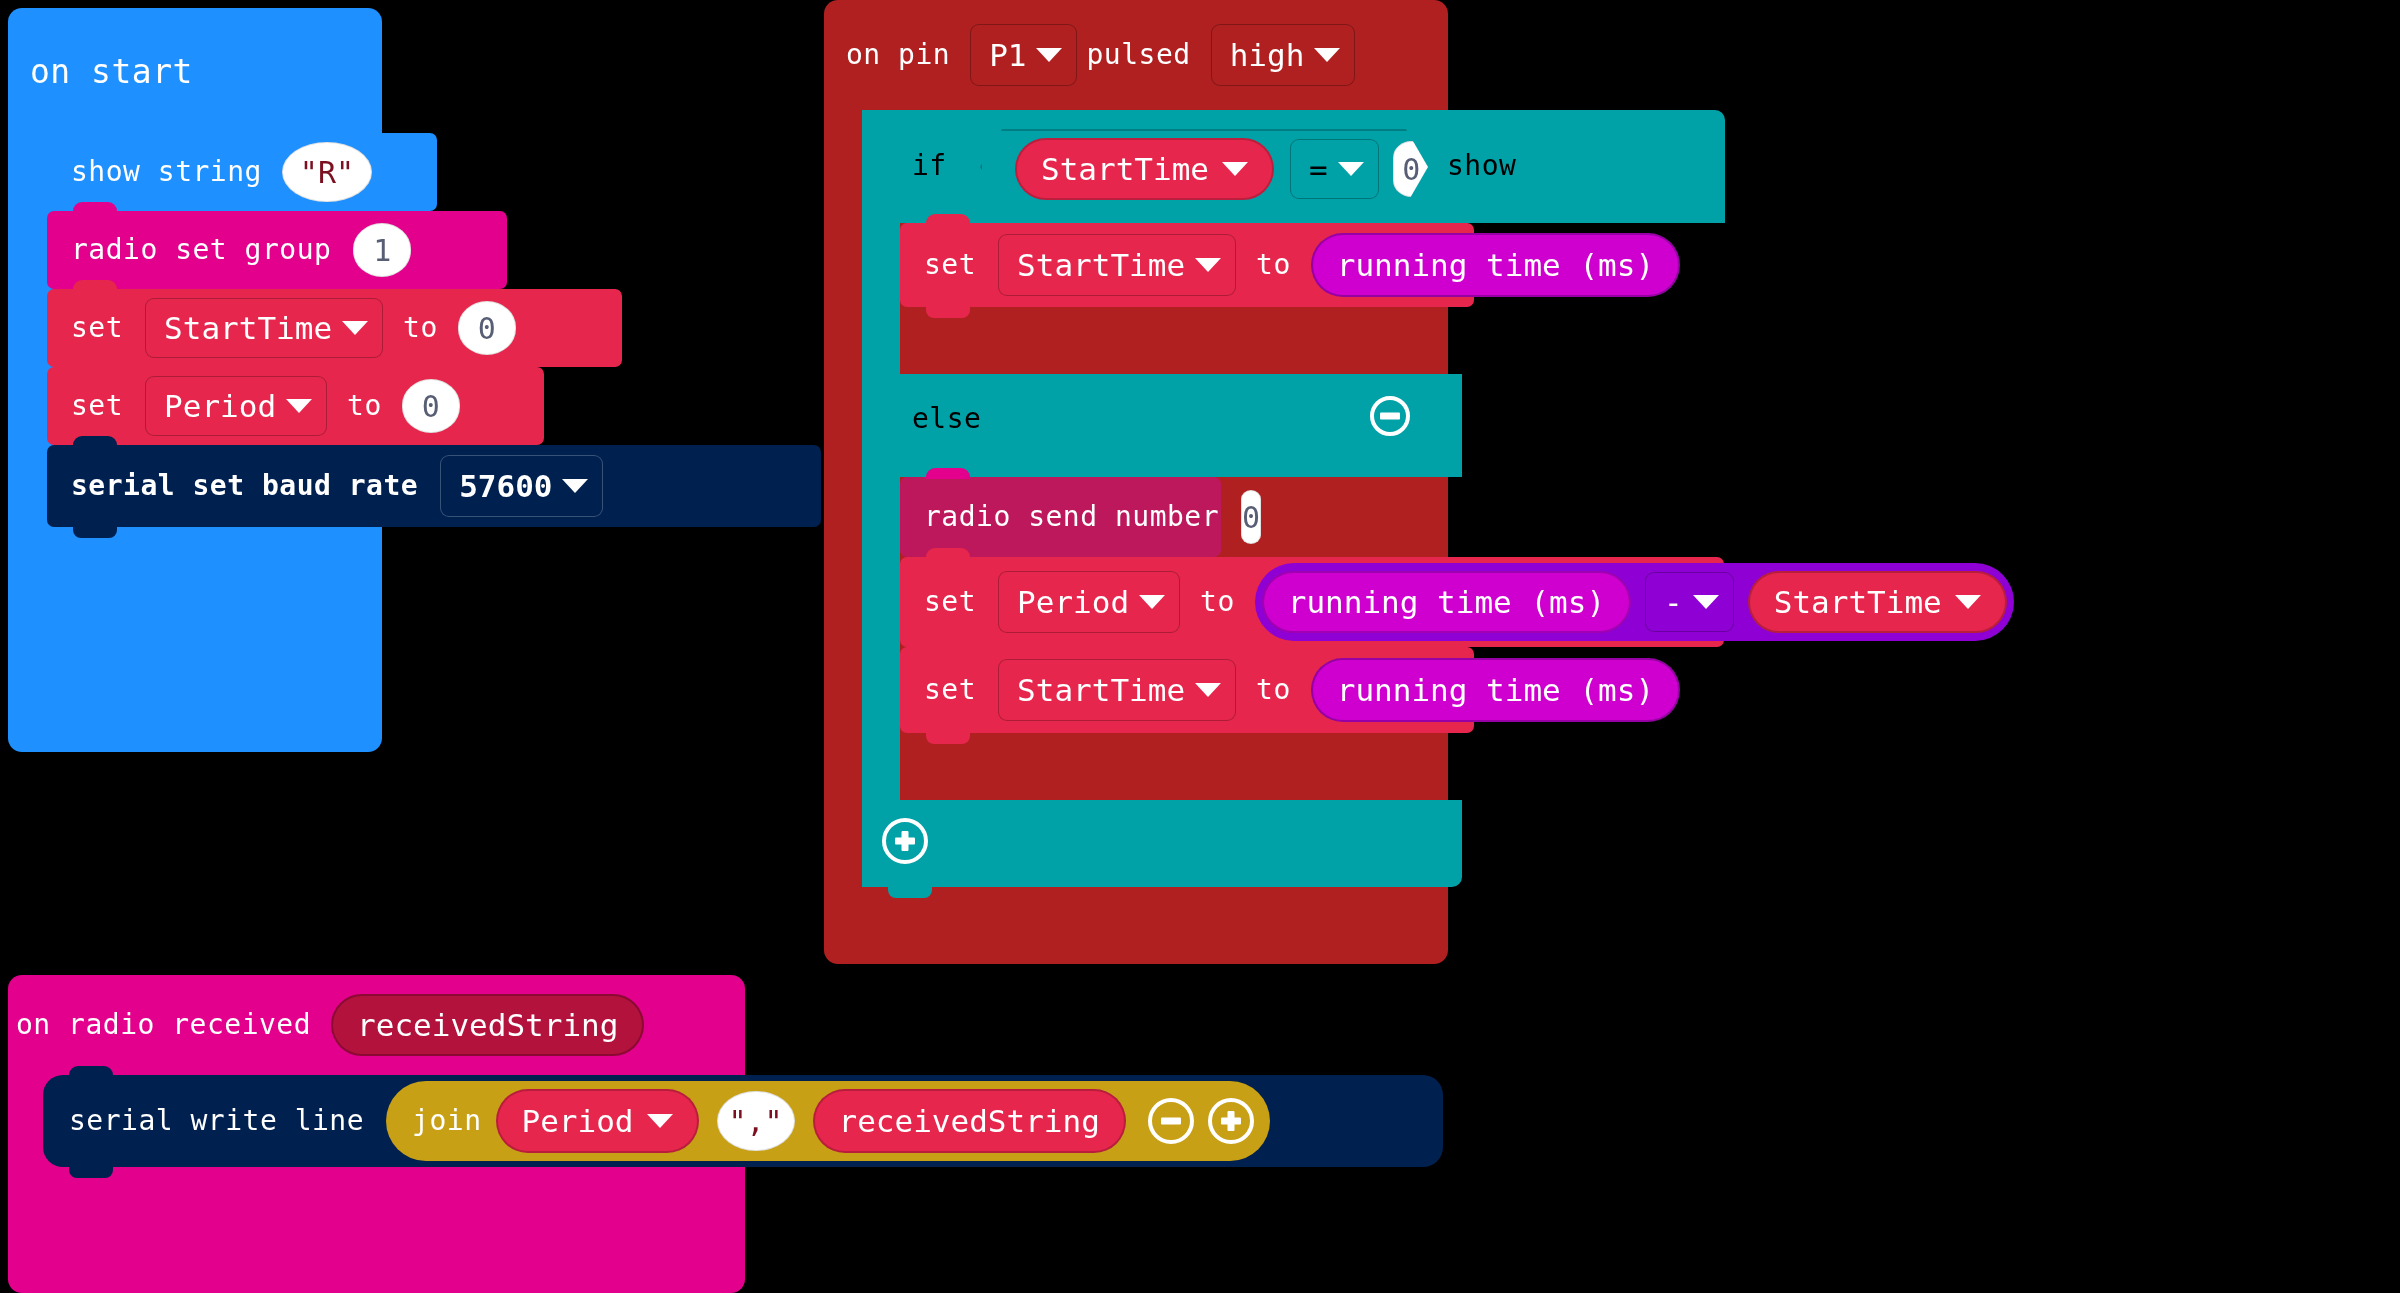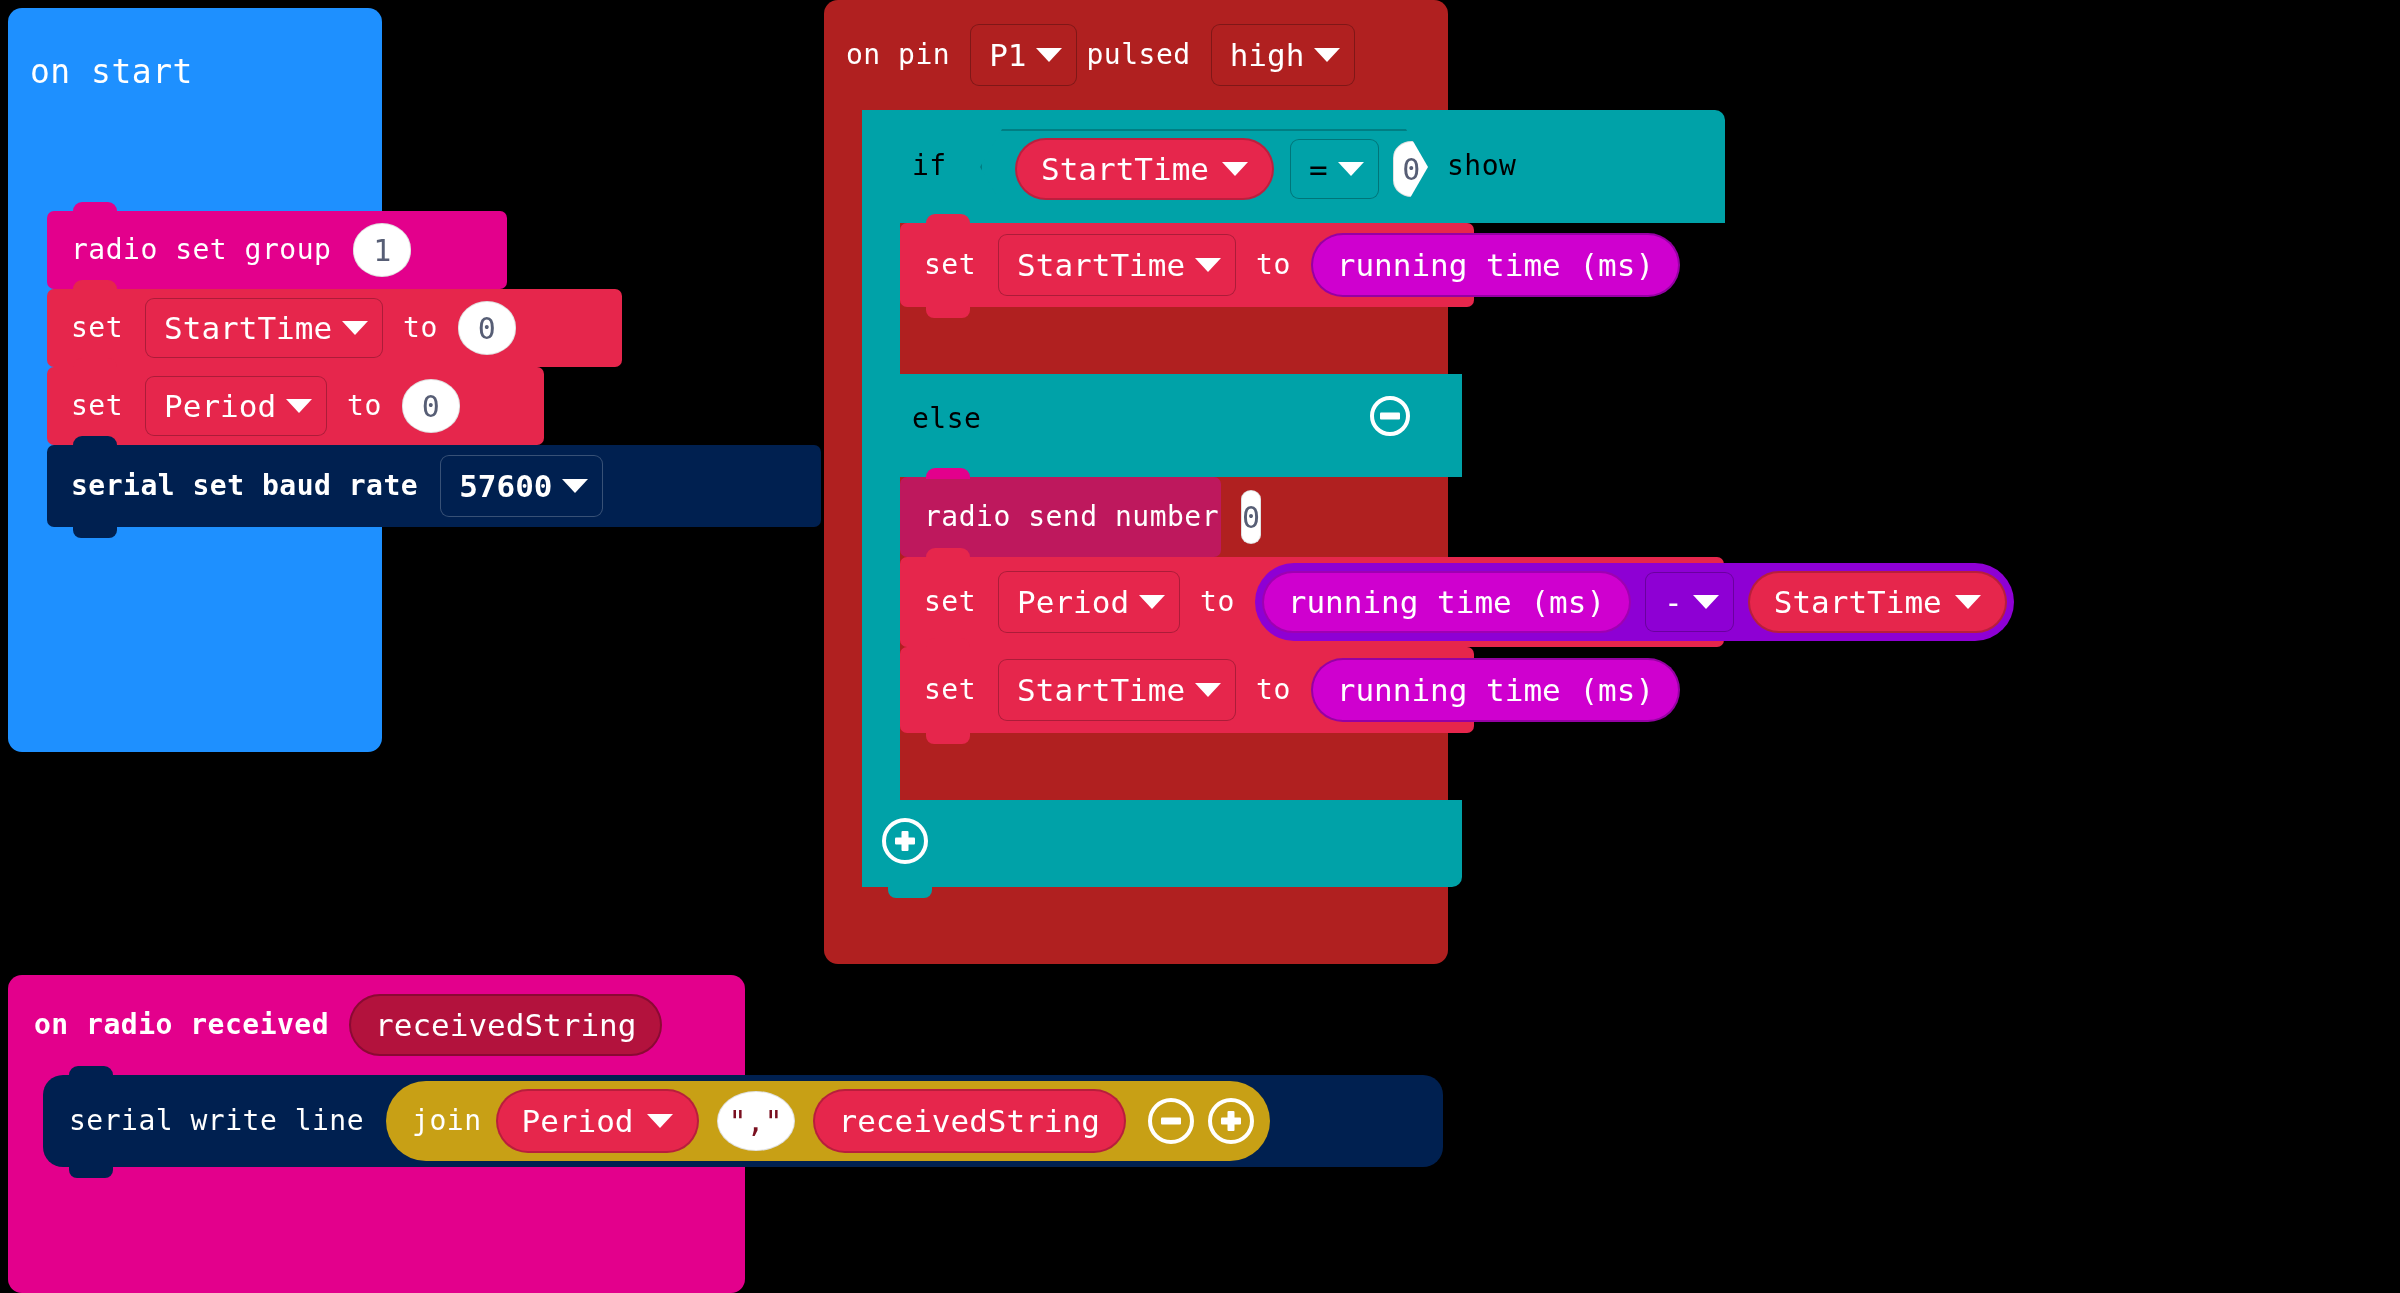--- a/index.html
+++ b/index.html
@@ -65,20 +65,26 @@
   <div class="blk" style="left:8px;top:8px;width:374px;height:744px;">
 
     <div style="position:absolute;left:0;top:0;width:374px;height:744px;
                 background:#1E90FF;border-radius:14px;
                 box-shadow:0 1px 0 rgba(0,0,0,.35);"></div>
 
     <div style="position:absolute;left:374px;top:0;width:0;height:0;"></div>
 
     <div class="lbl" style="position:absolute;left:22px;top:47px;font-size:33px;color:#fff;">on start</div>
 
+    <div class="row" style="left:39px;top:125px;width:390px;height:78px;background:#1E90FF;">
+      <div class="notch-t" style="top:-9px;background:#1E90FF;border-radius:9px 9px 0 0;"></div>
+      <span class="lbl" style="margin-left:24px;">show string</span>
+      <span class="oval" style="margin-left:20px;width:90px;height:60px;border-radius:45px/30px;
+                   color:#7a1020;font-size:30px;">"R"</span>
+    </div>
 
     <div class="row" style="left:39px;top:203px;width:460px;height:78px;background:#E3008C;">
       <div class="notch-t" style="top:-9px;background:#E3008C;border-radius:9px 9px 0 0;"></div>
       <span class="lbl" style="margin-left:24px;">radio set group</span>
       <span class="oval num" style="margin-left:22px;">1</span>
     </div>
 
     <div class="row" style="left:39px;top:281px;width:575px;height:78px;background:#E6264C;">
       <div class="notch-t" style="top:-9px;background:#E6264C;border-radius:9px 9px 0 0;"></div>
       <span class="lbl" style="margin-left:24px;">set</span>
@@ -223,21 +229,21 @@
       <div style="position:absolute;left:26px;top:777px;width:44px;height:11px;
                   background:#00A2A8;border-radius:0 0 8px 8px;"></div>
     </div>
   </div>
 
   <div class="blk" style="left:8px;top:975px;width:737px;height:318px;">
     <div style="position:absolute;left:0;top:0;width:737px;height:318px;
                 background:#E3008C;border-radius:14px;"></div>
 
     <div class="row" style="left:0;top:0;width:737px;height:100px;background:transparent;">
-      <span class="lbl" style="margin-left:26px;font-weight:bold;">on radio received</span>
+      <span class="lbl" style="margin-left:8px;">on radio received</span>
       <span class="pill" style="margin-left:20px;height:62px;background:#B3123D;
                    border:2px solid rgba(90,0,40,.45);">receivedString</span>
     </div>
 
     <div class="row" style="left:35px;top:100px;width:1400px;height:92px;background:#002050;border-radius:20px;">
       <div class="notch-t" style="top:-9px;background:#002050;border-radius:9px 9px 0 0;"></div>
       <span class="lbl" style="margin-left:26px;">serial write line</span>
 
       <span style="margin-left:22px;display:flex;align-items:center;height:80px;
                    background:#C8A015;border-radius:999px;padding:0 16px;">

